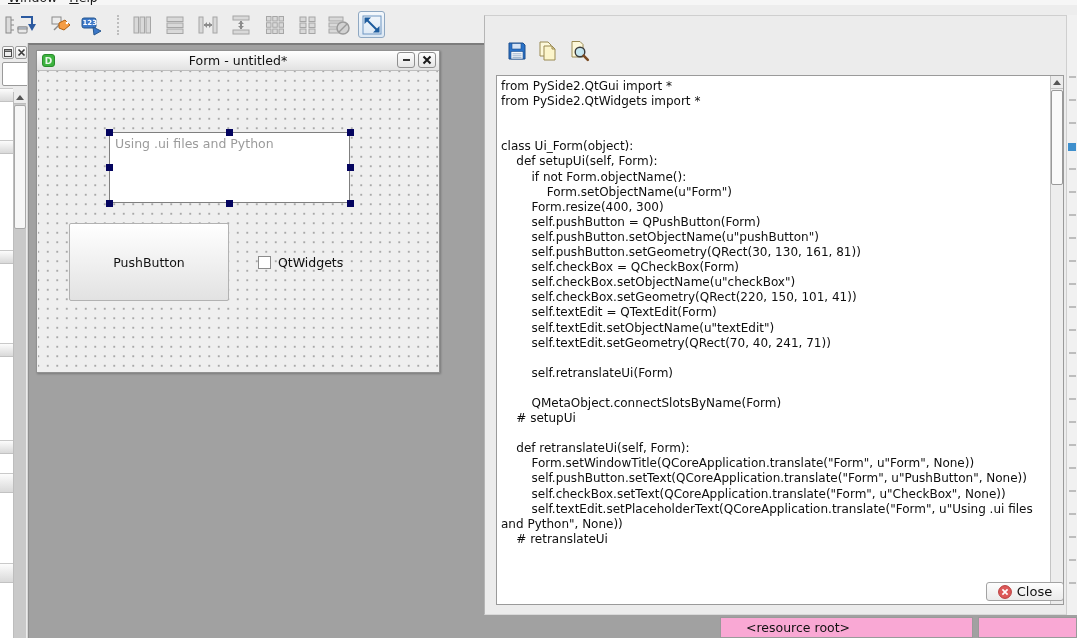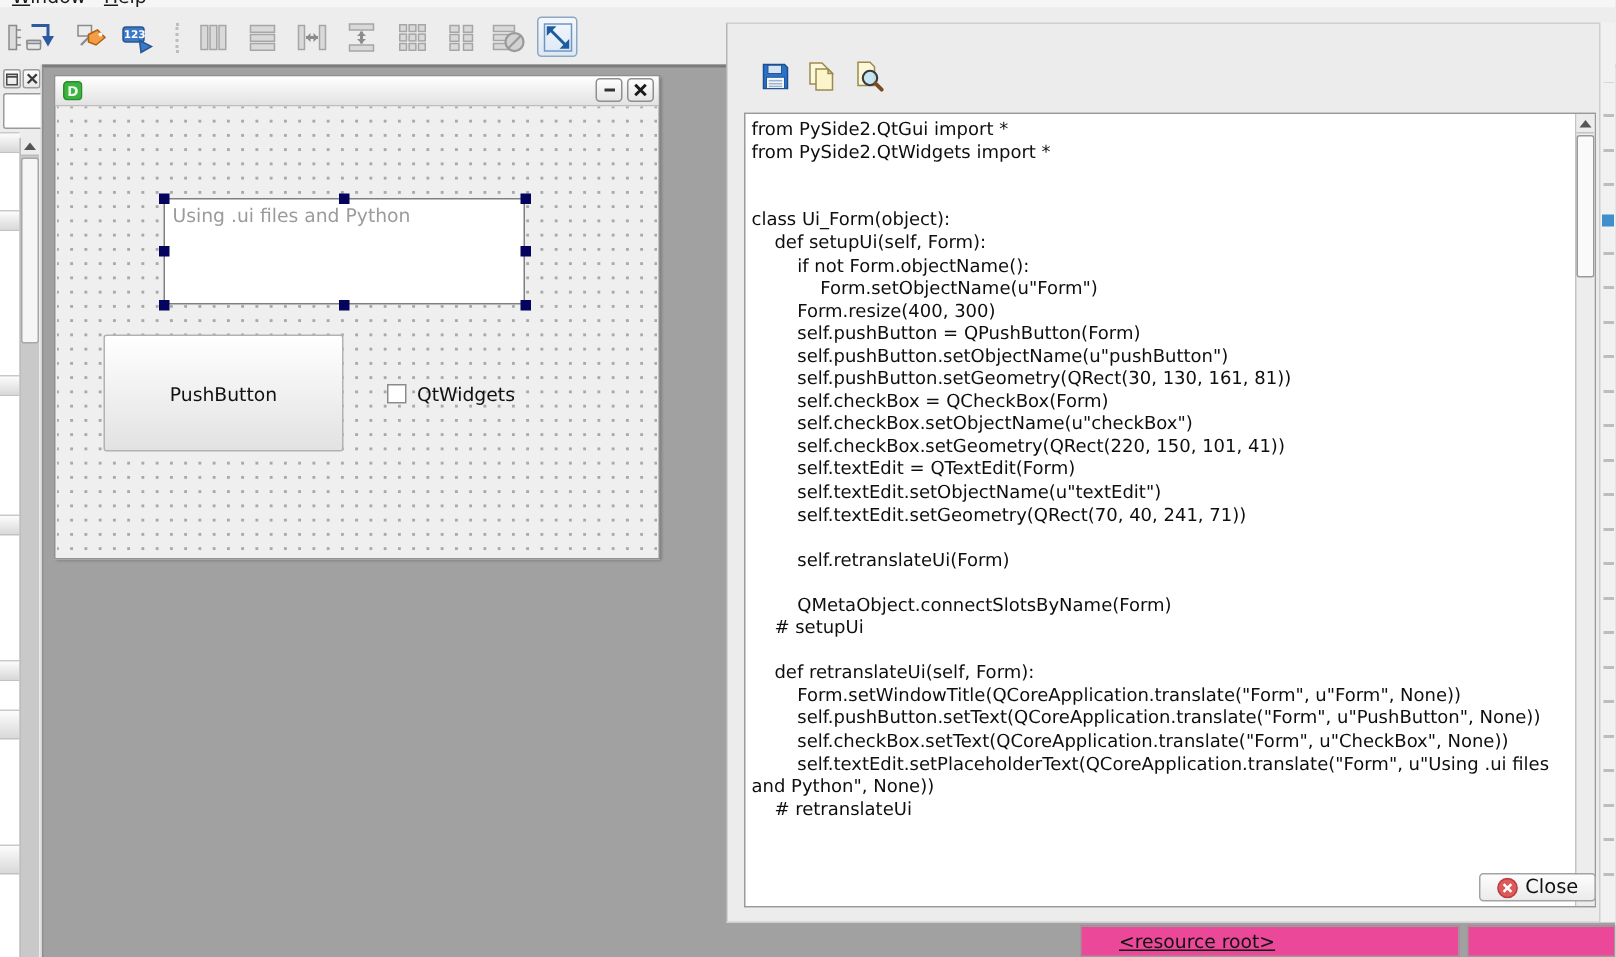--- a/index.html
+++ b/index.html
@@ -59,21 +59,21 @@
   #code-thumb { position:absolute; left:0; top:14px; width:12px; height:95px; background:#fafafa; border:1px solid #9a9a9a; border-radius:2px; }
   #close-btn { position:absolute; left:501px; top:566px; width:78px; height:19px; border:1px solid #a3a3a3; border-radius:3px; background:linear-gradient(#fdfdfd,#ebebeb); display:flex; align-items:center; justify-content:center; gap:5px; font-size:13px; color:#111; }
 
   
   #rightstrip { left:1066px; top:15px; width:11px; height:600px; background:#f1f1f1; border-left:1px solid #cfcfcf; }
   #rightstrip .dashes { position:absolute; left:2px; top:40px; width:7px; height:530px;
       background:repeating-linear-gradient(to bottom, transparent 0 21px, #bdbdbd 21px 23px); }
   #rightstrip .bluedash { position:absolute; left:1px; top:128px; width:8px; height:8px; background:#3f8fcc; }
 
   
-  .resbox { position:absolute; top:617px; height:21px; background:#ec4899; border:1px solid #9a9a9a;text-decoration:underline; }
+  .resbox { position:absolute; top:617px; height:21px; background:#f9a8d4; border:1px solid #9a9a9a; }
   #resbox1 { left:720px; width:253px; font-size:12.5px; color:#111; padding:2px 0 0 25px; }
   #resbox2 { left:978px; width:99px; }
 
   svg { display:block; }
 </style>
 </head>
 <body>
 
 <div id="stage">
 
@@ -266,20 +266,21 @@
   <div class="abs" id="mdi"></div>
 
   <div class="abs" id="formwin">
     <div id="formwin-title">
       <span class="abs" style="left:5px; top:3px;">
         <svg width="13" height="13" viewBox="0 0 13 13">
             <rect x="0.5" y="0.5" width="12" height="12" rx="2.5" fill="#3db33f" stroke="#2a8c2c"></rect>
             <text x="6.5" y="9.8" text-anchor="middle" font-size="9" font-weight="bold" fill="#eaf7ea" font-family="DejaVu Sans, sans-serif">D</text>
           </svg>
       </span>
+      <span class="title">Form - untitled*</span>
       <span class="winbtn" style="right:24px;">
         <span style="display:block; width:7px; height:2px; background:#333;"></span>
       </span>
       <span class="winbtn" style="right:3px;">
         <span>
           <svg width="10" height="10" viewBox="0 0 10 10">
               <path d="M1.5 1.5 L8.5 8.5 M8.5 1.5 L1.5 8.5" stroke="#1a1a1a" stroke-width="2"></path>
             </svg>
         </span>
       </span>

